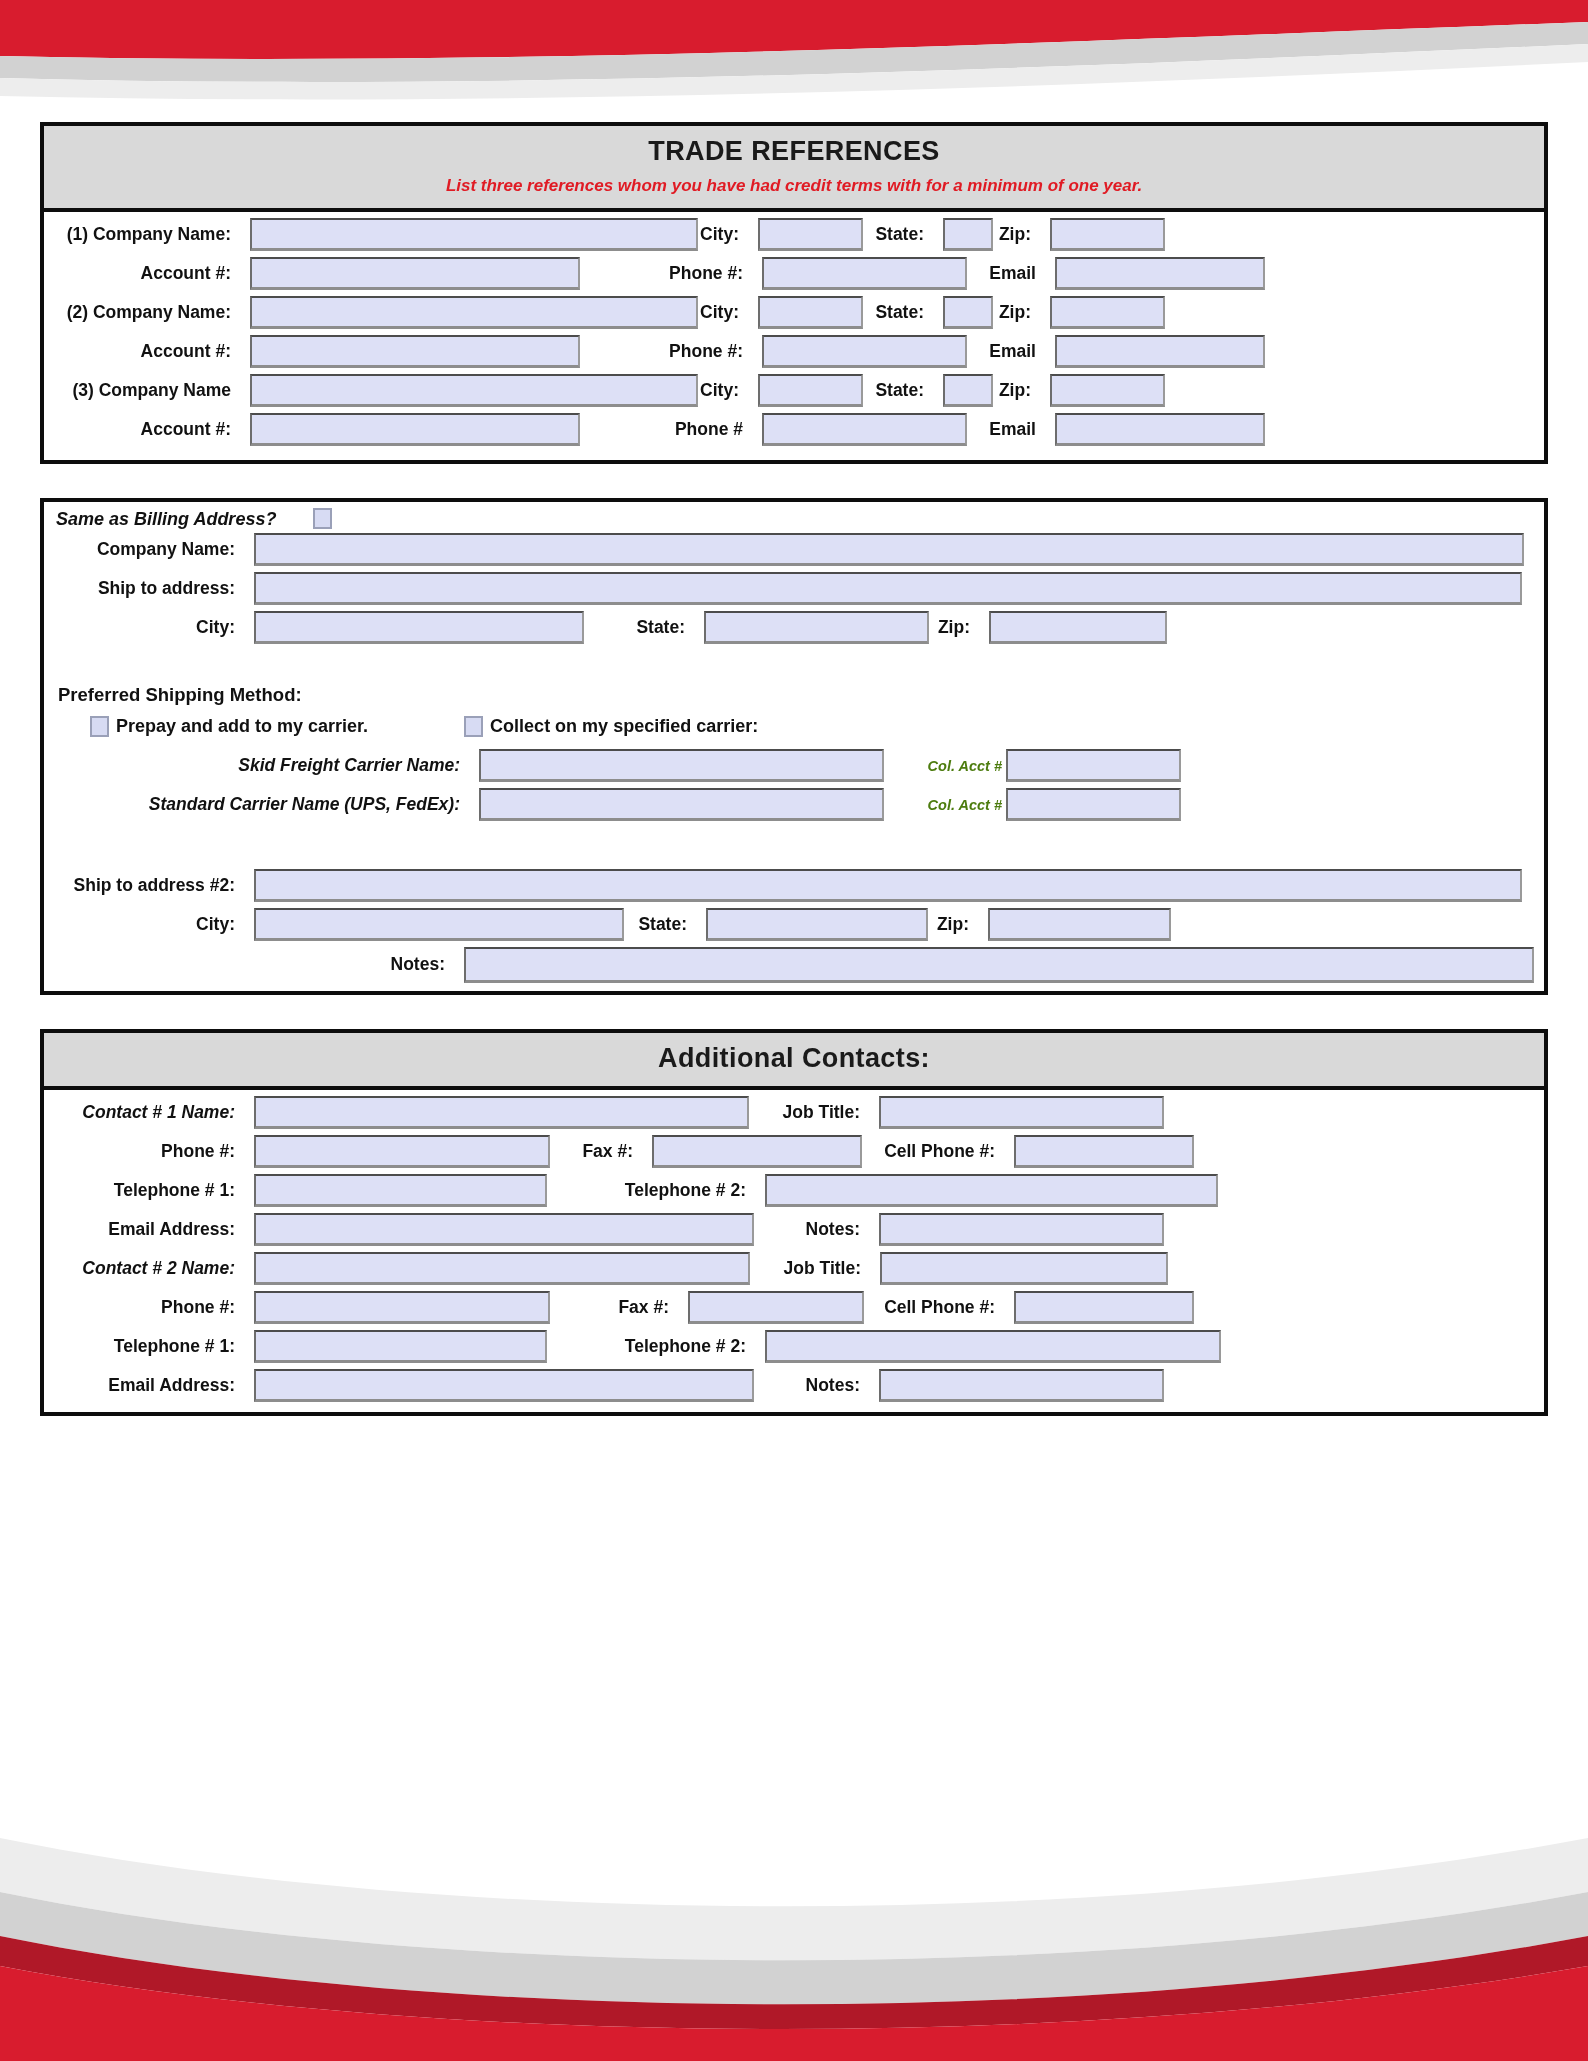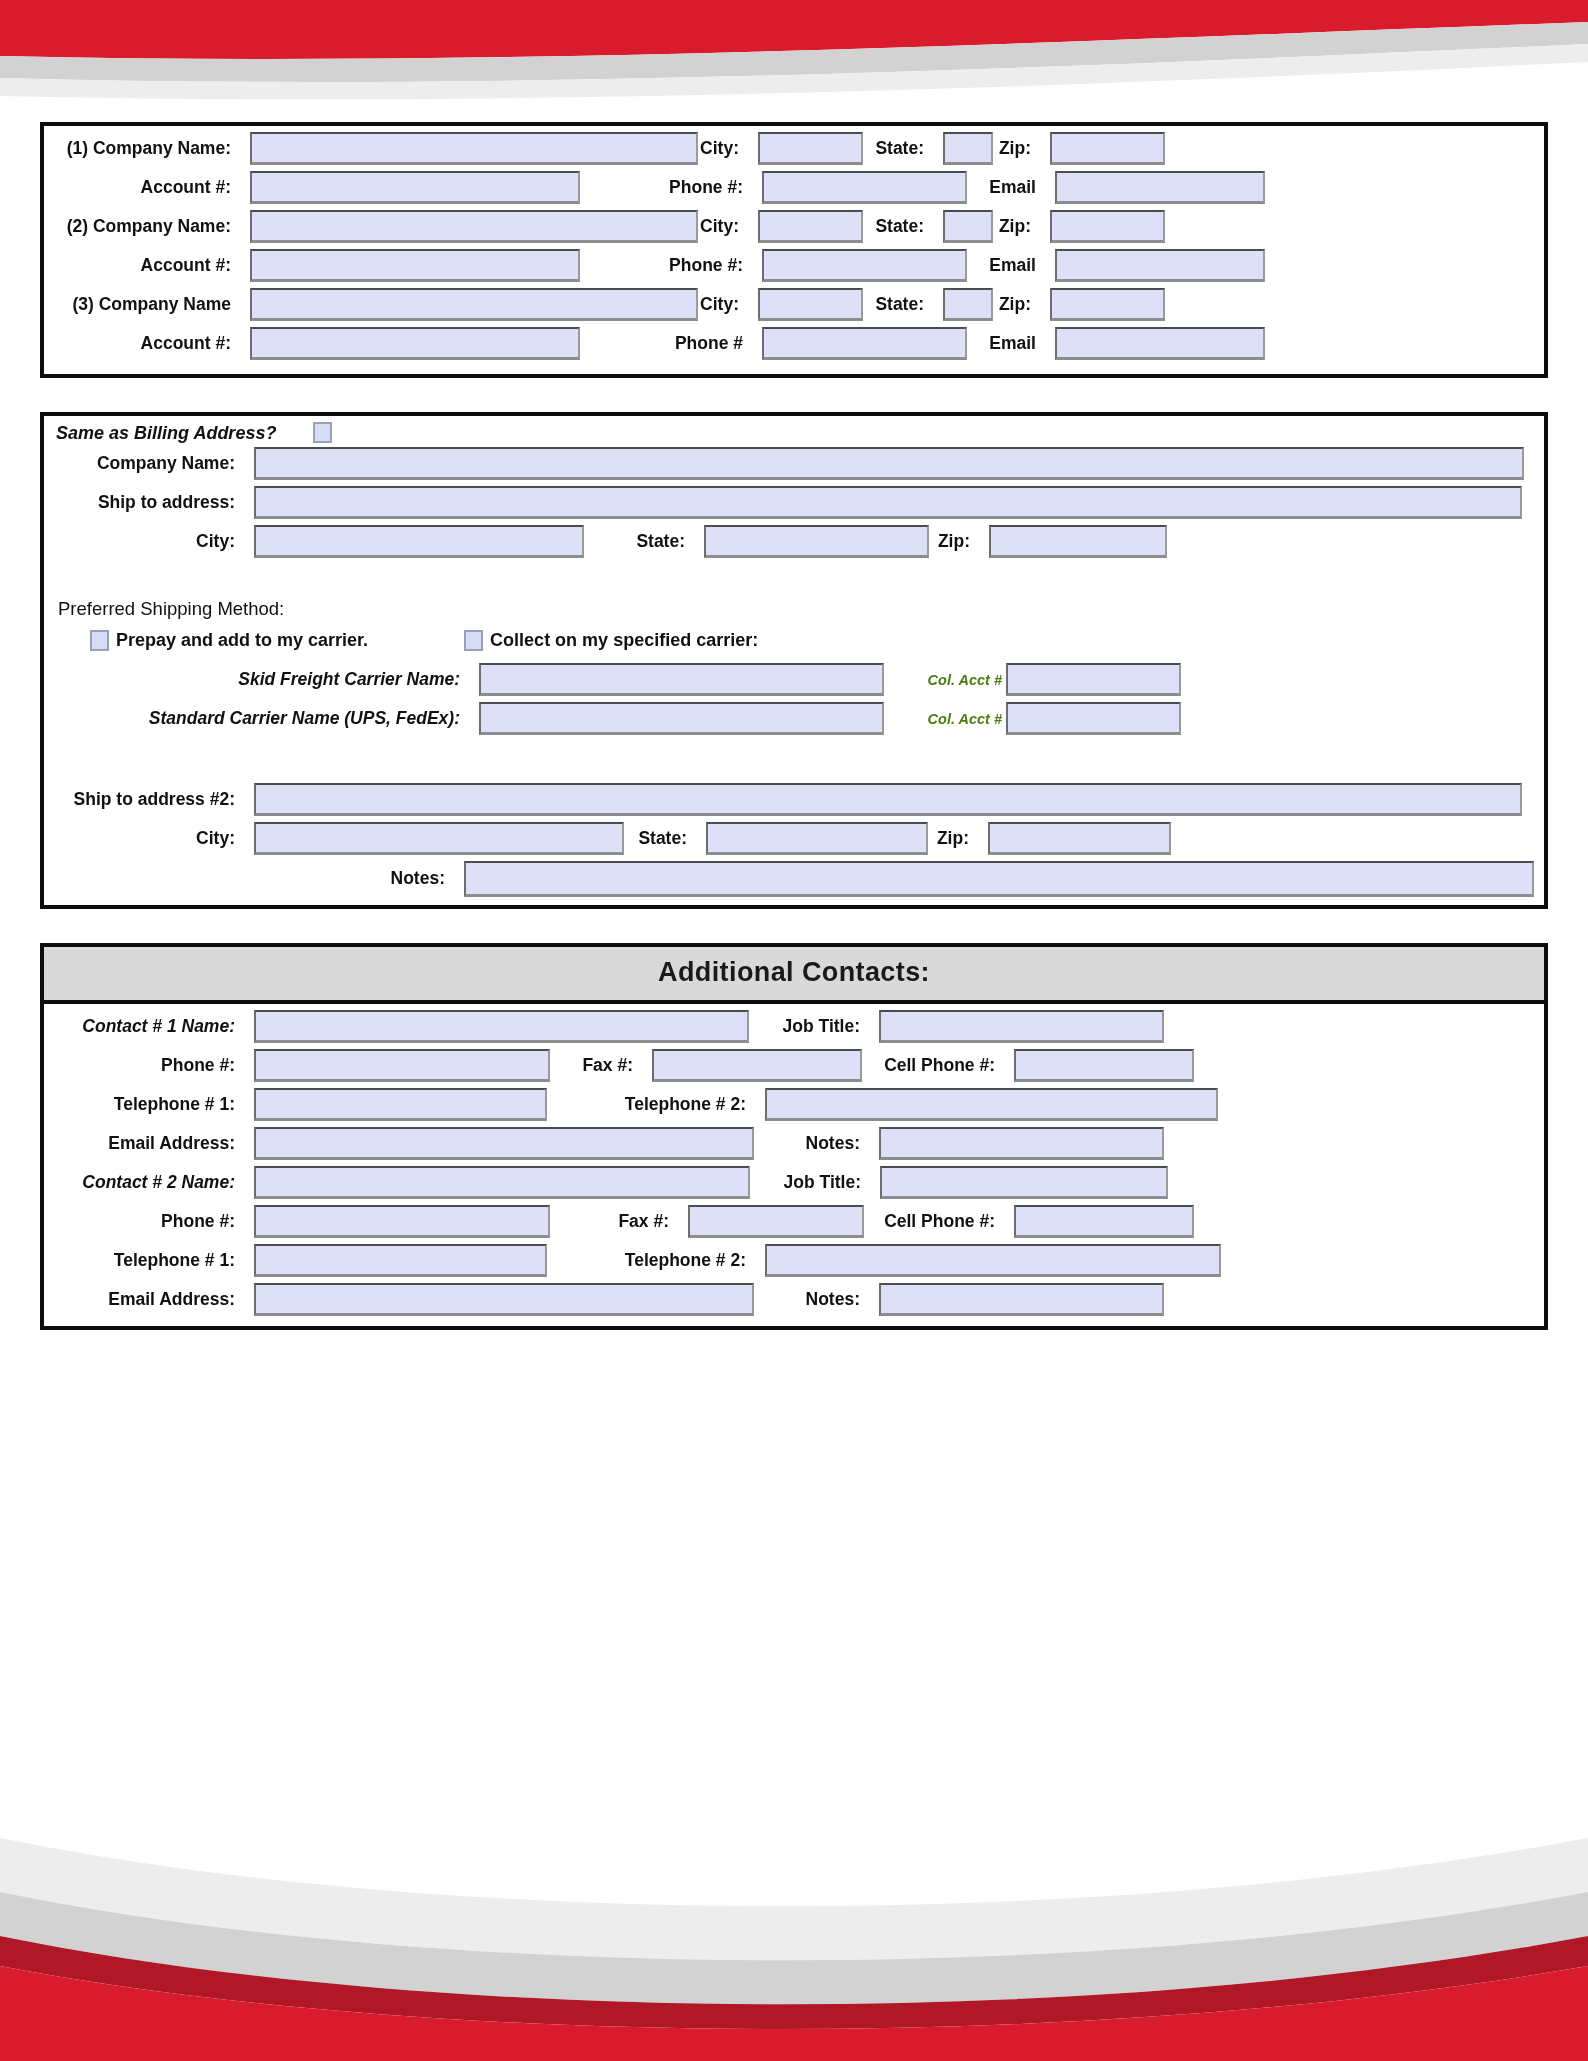--- a/index.html
+++ b/index.html
@@ -85,21 +85,21 @@
     flex:0 0 auto;
   }
   .spacer-md { height:30px; }
   .spacer-lg { height:42px; }
 
   .inline-txt {
     font-size:18px; font-weight:bold; color:#111;
     margin-left:7px; white-space:nowrap;
   }
   .blockhead {
-    font-size:18.5px; font-weight:normal; color:#111;
+    font-size:18.5px; font-weight:bold; color:#111;
     margin:4px 0 4px 4px;
   }
   .smalllbl {
     font-size:14.5px; font-style:italic; font-weight:bold; color:#4d7c0f;
     white-space:nowrap; text-align:right; padding-right:4px;
   }
 </style>
 </head>
 <body>
 
@@ -108,20 +108,24 @@
     <rect x="0" y="0" width="1588" height="100" fill="#ffffff"></rect>
     <path d="M0,0 L1588,0 L1588,22 C1100,40 520,68 0,56 Z" fill="#d81c2e"></path>
     <path d="M0,56 C520,68 1100,40 1588,22 L1588,44 C1100,66 520,92 0,78 Z" fill="#d2d2d2"></path>
     <path d="M0,78 C520,92 1100,66 1588,44 L1588,62 C1100,86 520,108 0,96 Z" fill="#ededed"></path>
   </svg>
 </div>
 
 <div class="page">
 
   <div class="section">
+    <div class="sect-header">
+      <div class="sect-title">TRADE REFERENCES</div>
+      <div class="sect-sub">List three references whom you have had credit terms with for a minimum of one year.</div>
+    </div>
     <div class="sect-body">
 
       <div class="row">
         <div class="lbl" style="width:196px">(1) Company Name:</div>
         <div class="fld" style="width:448px"></div>
         <div class="lbl" style="width:60px">City:</div>
         <div class="fld" style="width:105px"></div>
         <div class="lbl" style="width:80px">State:</div>
         <div class="fld" style="width:50px"></div>
         <div class="lbl" style="width:57px">Zip:</div>

